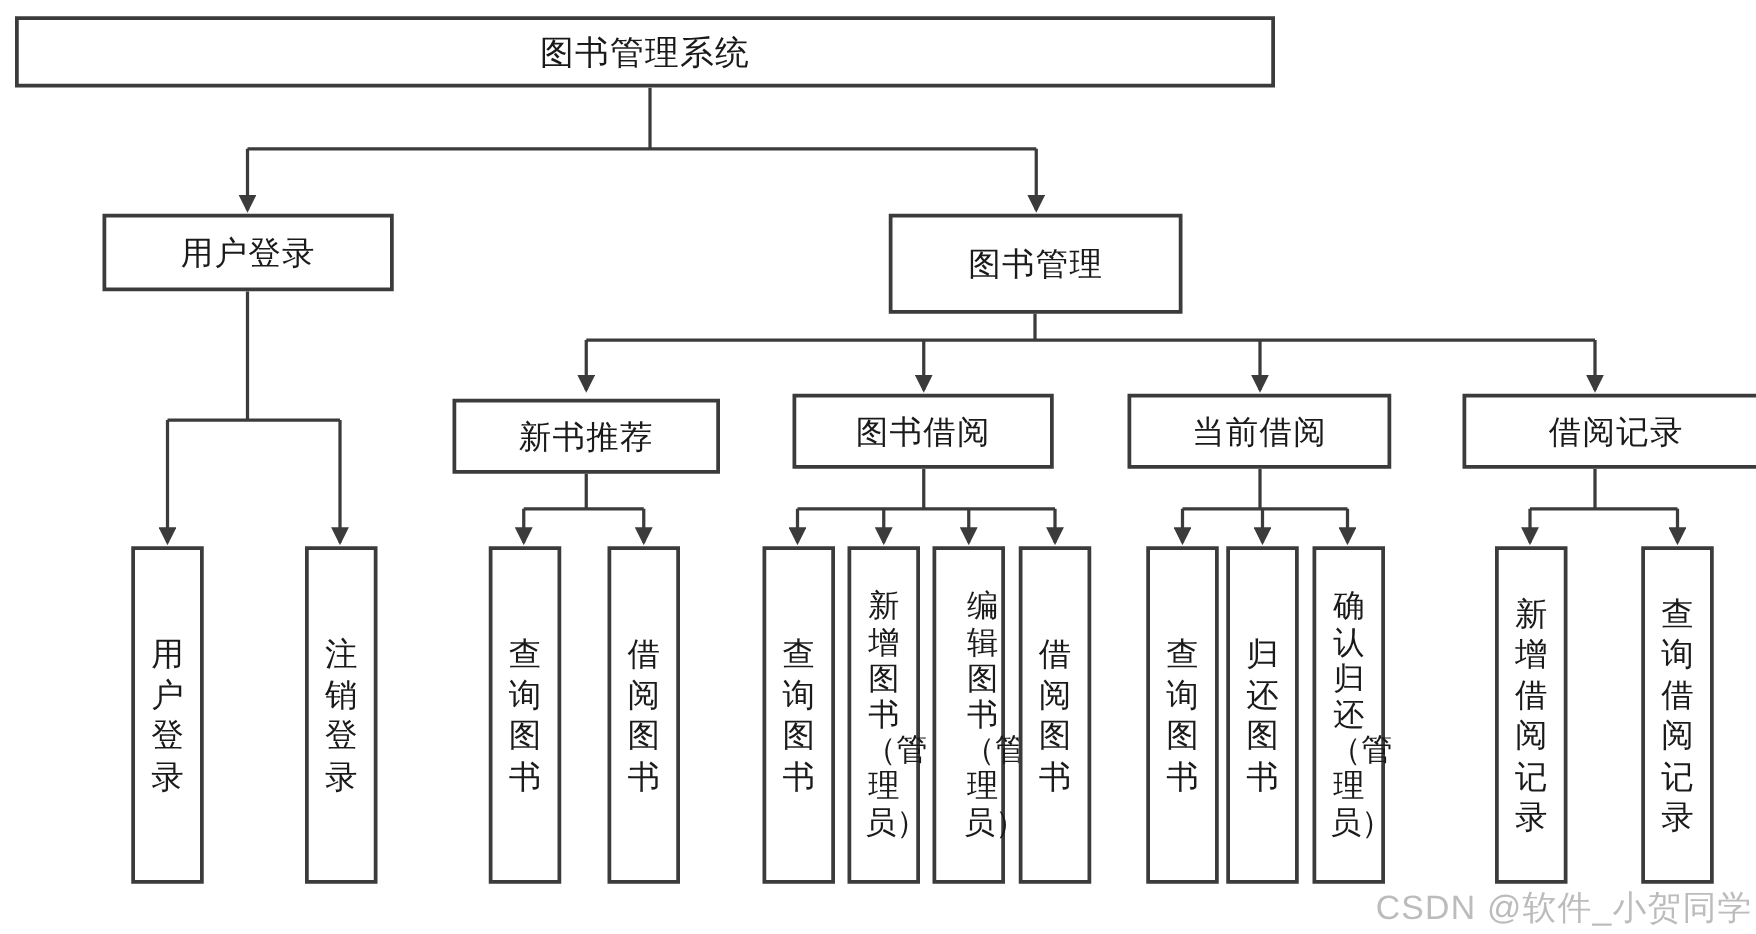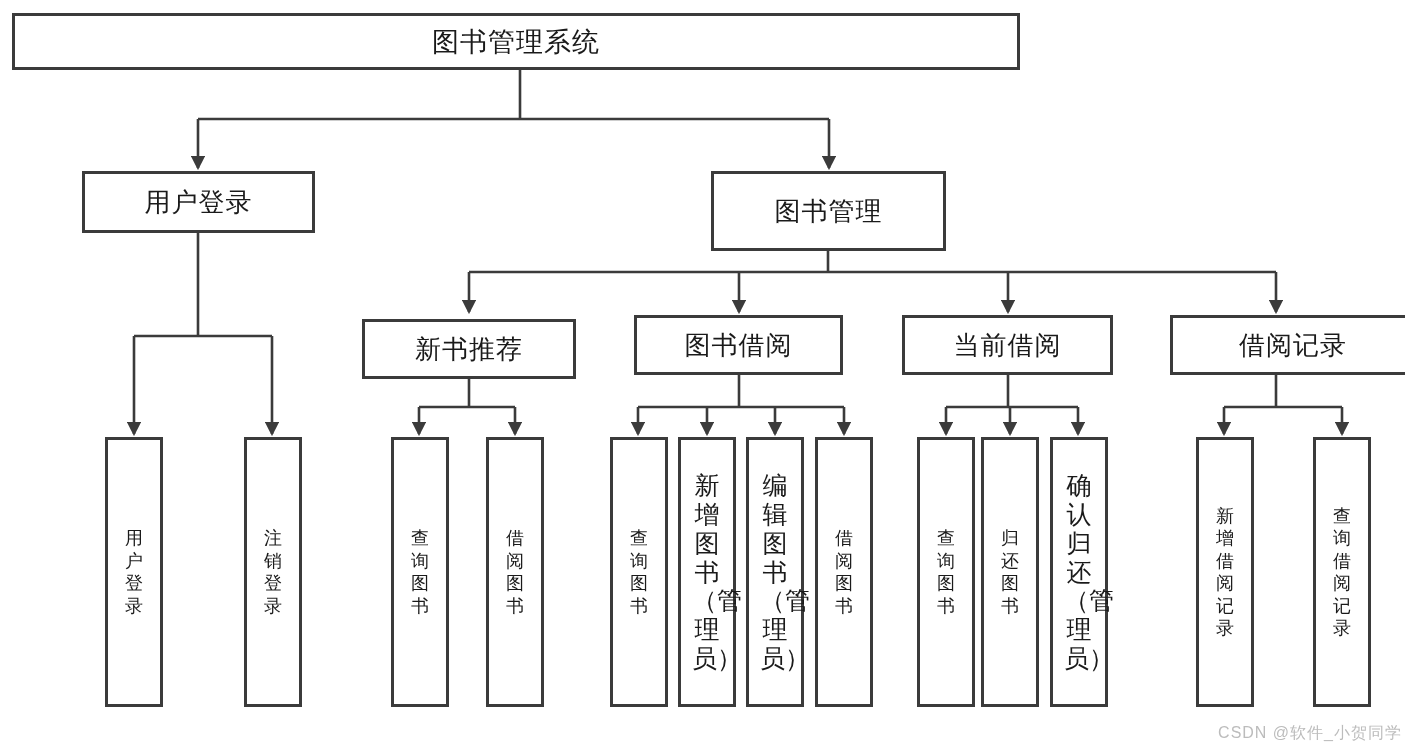--- a/index.html
+++ b/index.html
@@ -9,28 +9,28 @@
   }
   .node{
     position:absolute;box-sizing:border-box;border:3px solid #3b3b3b;background:#fff;
     display:flex;align-items:center;justify-content:center;
   }
   .hlabel{font-size:26px;letter-spacing:1px;white-space:nowrap;}
   .root .hlabel{font-size:27px;}
   .vbox{top:437px;height:270px;width:58px;}
   .vlabel{
     display:block;width:30px;word-break:break-all;text-align:center;
-    font-size:18px;line-height:1.25;
+    font-size:26px;line-height:1.25;
   }
   .vbox.long .vlabel{font-size:25px;line-height:1.15;}
   #wires{position:absolute;left:0;top:0;z-index:0;}
   .node{z-index:1;}
   #watermark{
     position:absolute;right:3px;bottom:3px;z-index:2;
-    font-size:16px;color:#bcbcbc;text-shadow:1px 1px 0 #ffffff;
+    font-size:27px;color:#bcbcbc;text-shadow:1px 1px 0 #ffffff;
     letter-spacing:1px;white-space:nowrap;
   }
 </style>
 </head>
 <body>
 
 <div id="stage">
 
   <svg id="wires" width="1405" height="747" viewBox="0 0 1405 747">
     <defs>
@@ -119,21 +119,21 @@
   <div class="node vbox" style="left:486px;">
     <span class="vlabel">借阅图书</span>
   </div>
 
   <div class="node vbox" style="left:610px;">
     <span class="vlabel">查询图书</span>
   </div>
   <div class="node vbox long" style="left:678px;">
     <span class="vlabel">新增图书（管理员）</span>
   </div>
-  <div class="node vbox long" style="left:746px;">
+  <div class="node vbox long" style="left:746px;justify-content:flex-end;">
     <span class="vlabel">编辑图书（管理员）</span>
   </div>
   <div class="node vbox" style="left:815px;">
     <span class="vlabel">借阅图书</span>
   </div>
 
   <div class="node vbox" style="left:917px;">
     <span class="vlabel">查询图书</span>
   </div>
   <div class="node vbox" style="left:981px;">

